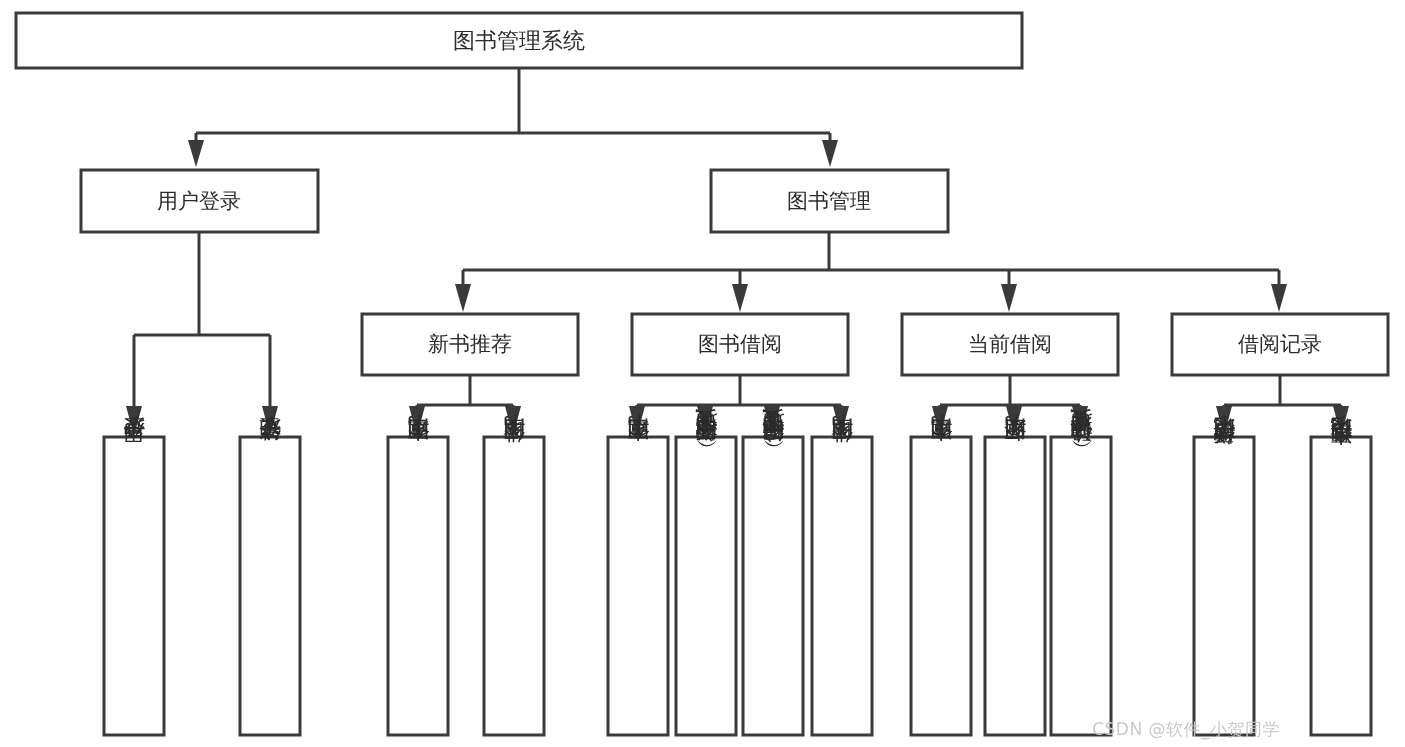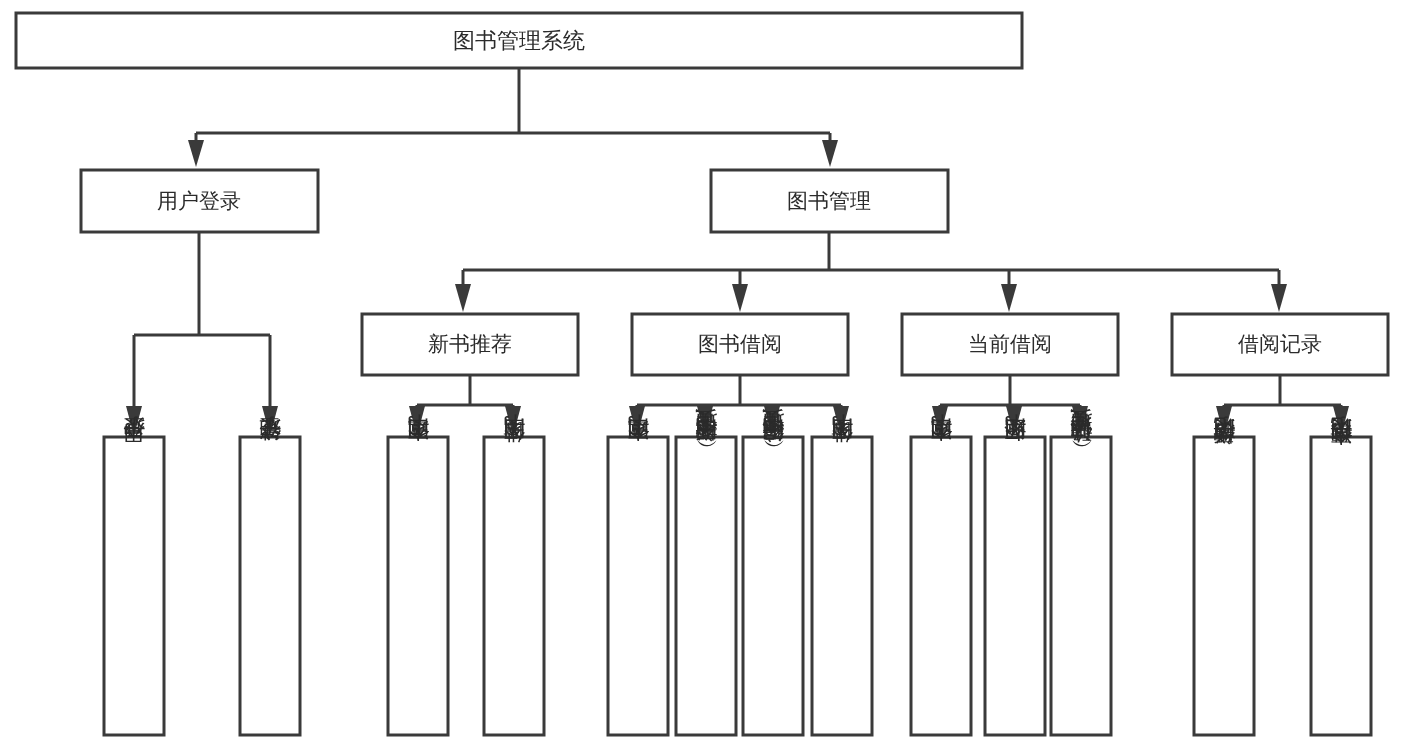--- a/index.html
+++ b/index.html
@@ -241,14 +241,15 @@
     <span class="leaf-label">确认归还（管理员）</span>
   </div>
 
   <div class="leaf-label-wrap" style="left:1194px; top:452px; width:60px; height:278px;">
     <span class="leaf-label">新增借阅记录</span>
   </div>
   <div class="leaf-label-wrap" style="left:1311px; top:452px; width:60px; height:278px;">
     <span class="leaf-label">查询借阅记录</span>
   </div>
 
+  <div class="watermark">CSDN @软件_小贺同学</div>
 
 </div>
 
 </body></html>

